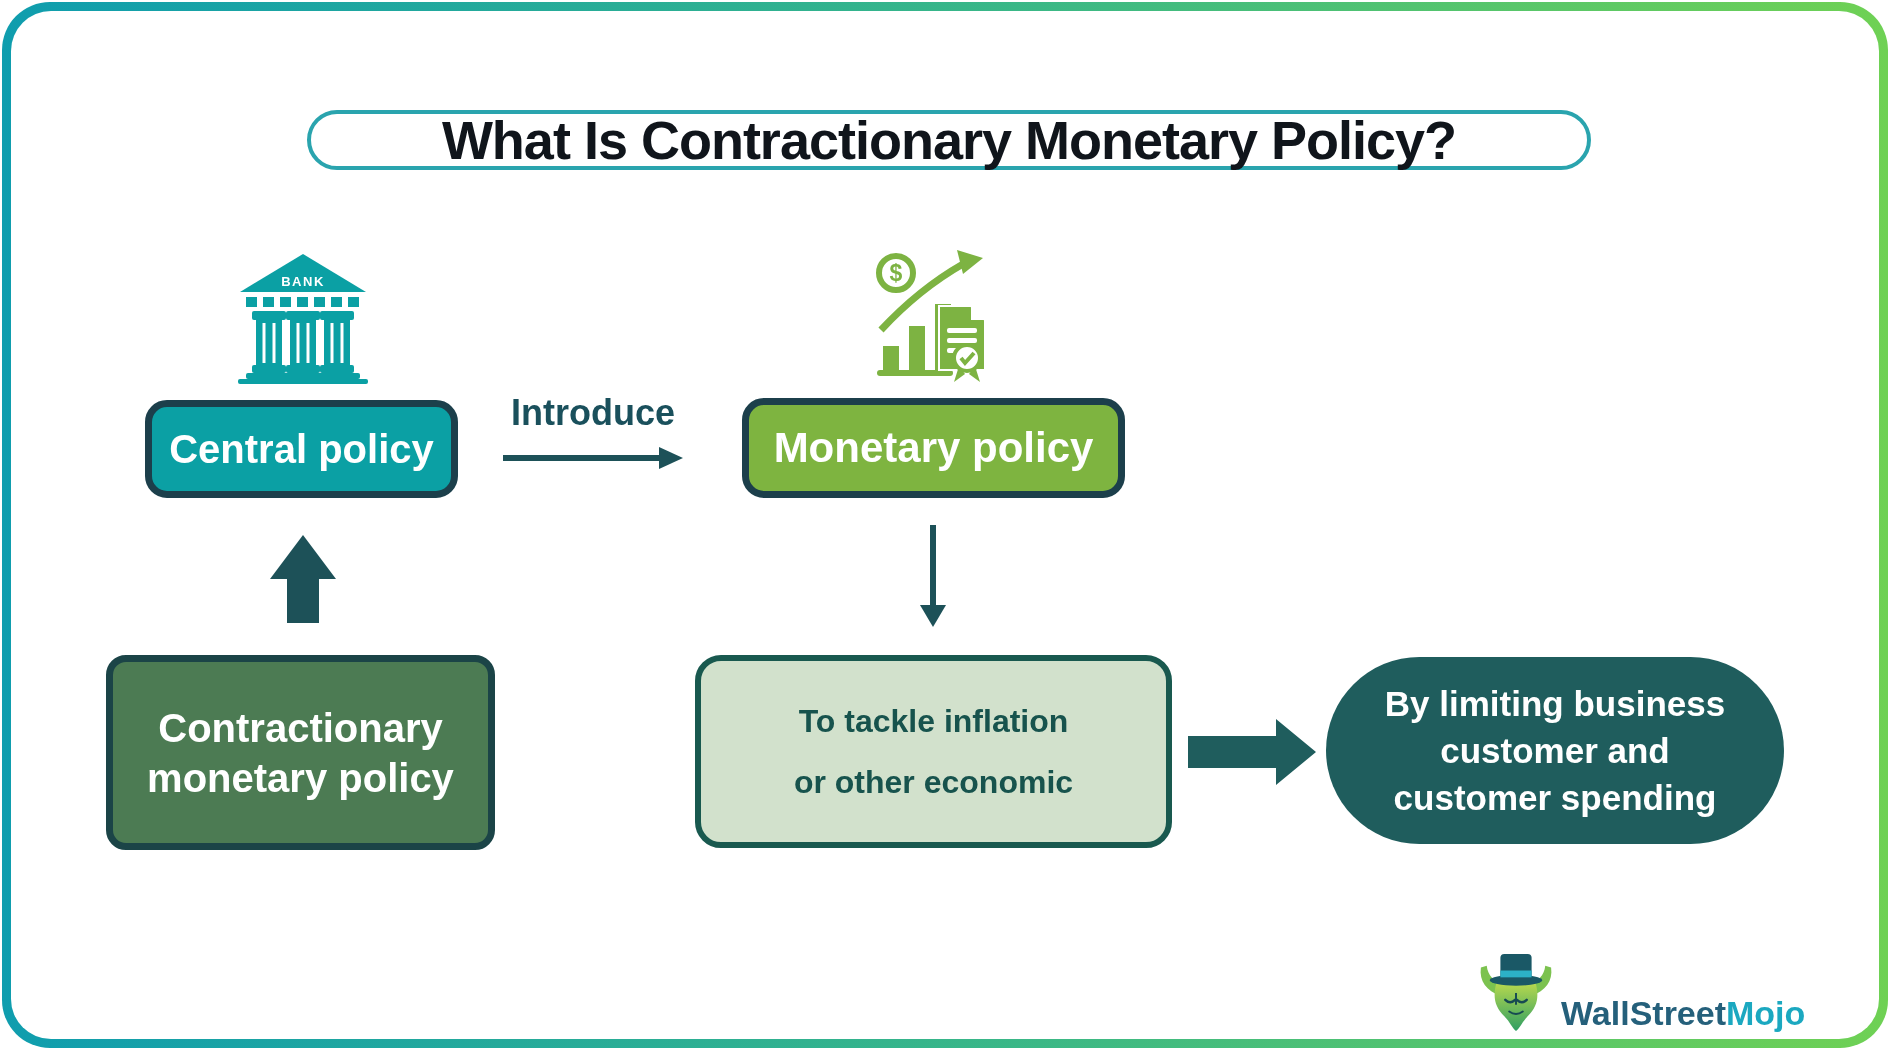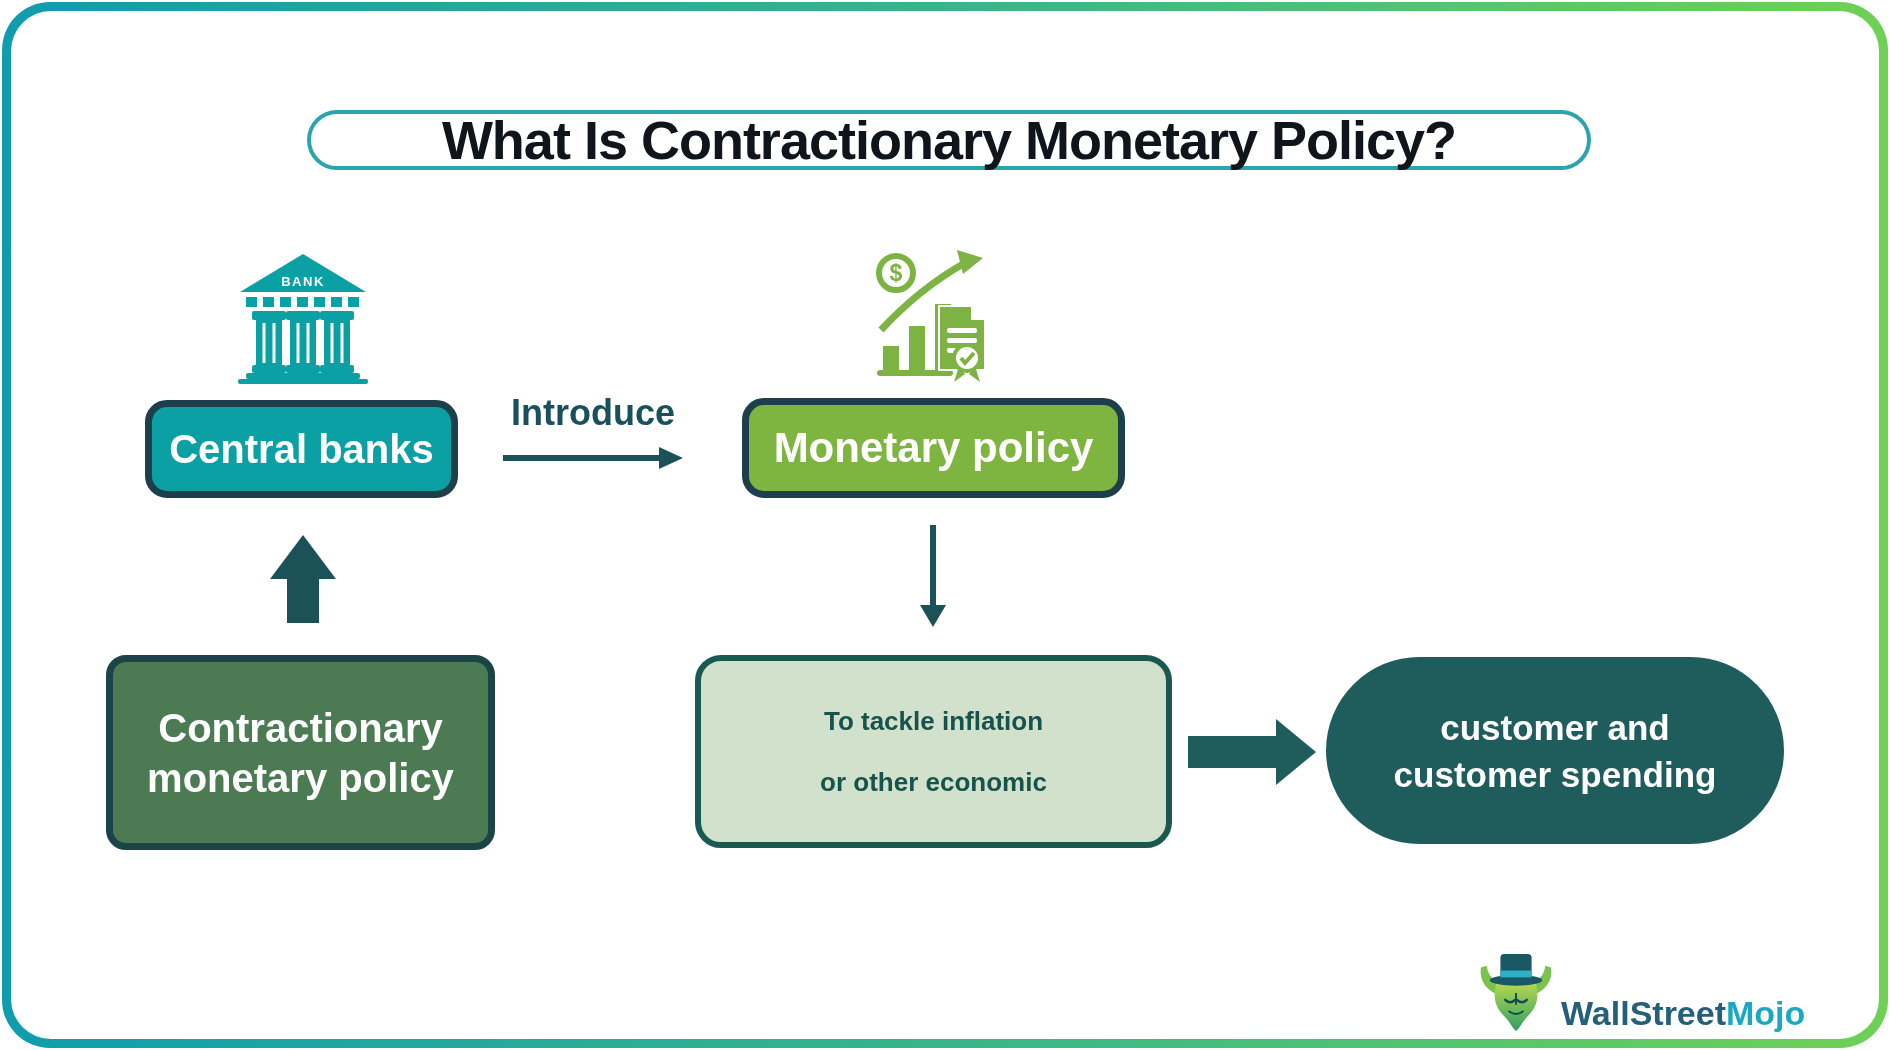--- a/index.html
+++ b/index.html
@@ -30,21 +30,21 @@
   .node-monetary{
     left:742px;top:398px;width:383px;height:100px;background:#7EB440;
     border:7px solid #1C3F4B;border-radius:22px;color:#ffffff;font-size:42px;
   }
   .node-contractionary{
     left:106px;top:655px;width:389px;height:195px;background:#4C7B53;
     border:7px solid #1B4447;border-radius:20px;color:#ffffff;font-size:40px;line-height:50px;
   }
   .node-tackle{
     left:695px;top:655px;width:477px;height:193px;background:#D2E1CC;
-    border:6px solid #19594F;border-radius:26px;color:#17534D;font-size:26px;line-height:61px;
+    border:6px solid #19594F;border-radius:26px;color:#17534D;font-size:32px;line-height:61px;
   }
   .node-pill{
     left:1326px;top:657px;width:458px;height:187px;background:#1F5D5D;
     border-radius:94px;color:#ffffff;font-size:35px;line-height:47px;
   }
   .node span{display:block;}
 
   .introduce-label{
     left:503px;top:384px;width:180px;text-align:center;
     color:#1A505C;font-size:36px;font-weight:700;margin-top:8px;
@@ -116,21 +116,21 @@
       <rect x="72" y="88" width="30" height="5" rx="2"></rect>
       <rect x="72" y="98" width="18" height="5" rx="2"></rect>
     </g>
     <polygon points="84,116 79,132 90,124" fill="#7DB342"></polygon>
     <polygon points="100,116 105,132 94,124" fill="#7DB342"></polygon>
     <circle cx="92" cy="108" r="13" fill="#ffffff" stroke="#7DB342" stroke-width="4"></circle>
     <path d="M86,108 l4,5 l9,-10" fill="none" stroke="#7DB342" stroke-width="4"></path>
   </svg>
 
   <div class="abs node node-central">
-    <span>Central banks</span>
+    <span>Central policy</span>
   </div>
 
   <div class="abs introduce-label">Introduce</div>
 
   <svg class="abs" style="left:503px;top:445px;" width="180" height="26" viewBox="0 0 180 26">
     <rect x="0" y="10" width="158" height="6" fill="#1D5158"></rect>
     <polygon points="156,2 180,13 156,24" fill="#1D5158"></polygon>
   </svg>
 
   <div class="abs node node-monetary">
@@ -154,20 +154,21 @@
   <div class="abs node node-tackle">
     <span>To tackle inflation</span>
     <span>or other economic</span>
   </div>
 
   <svg class="abs" style="left:1188px;top:719px;" width="128" height="66" viewBox="0 0 128 66">
     <polygon points="0,17 88,17 88,0 128,33 88,66 88,49 0,49" fill="#1F5D5D"></polygon>
   </svg>
 
   <div class="abs node node-pill">
+    <span>By limiting business</span>
     <span>customer and</span>
     <span>customer spending</span>
   </div>
 
   <div class="abs logo">
     <svg width="78" height="84" viewBox="0 0 80 84">
       <defs>
         <linearGradient id="bullface" x1="0" y1="0" x2="0" y2="1">
           <stop offset="0" stop-color="#B9D94E"></stop>
           <stop offset="1" stop-color="#2F9E63"></stop>

